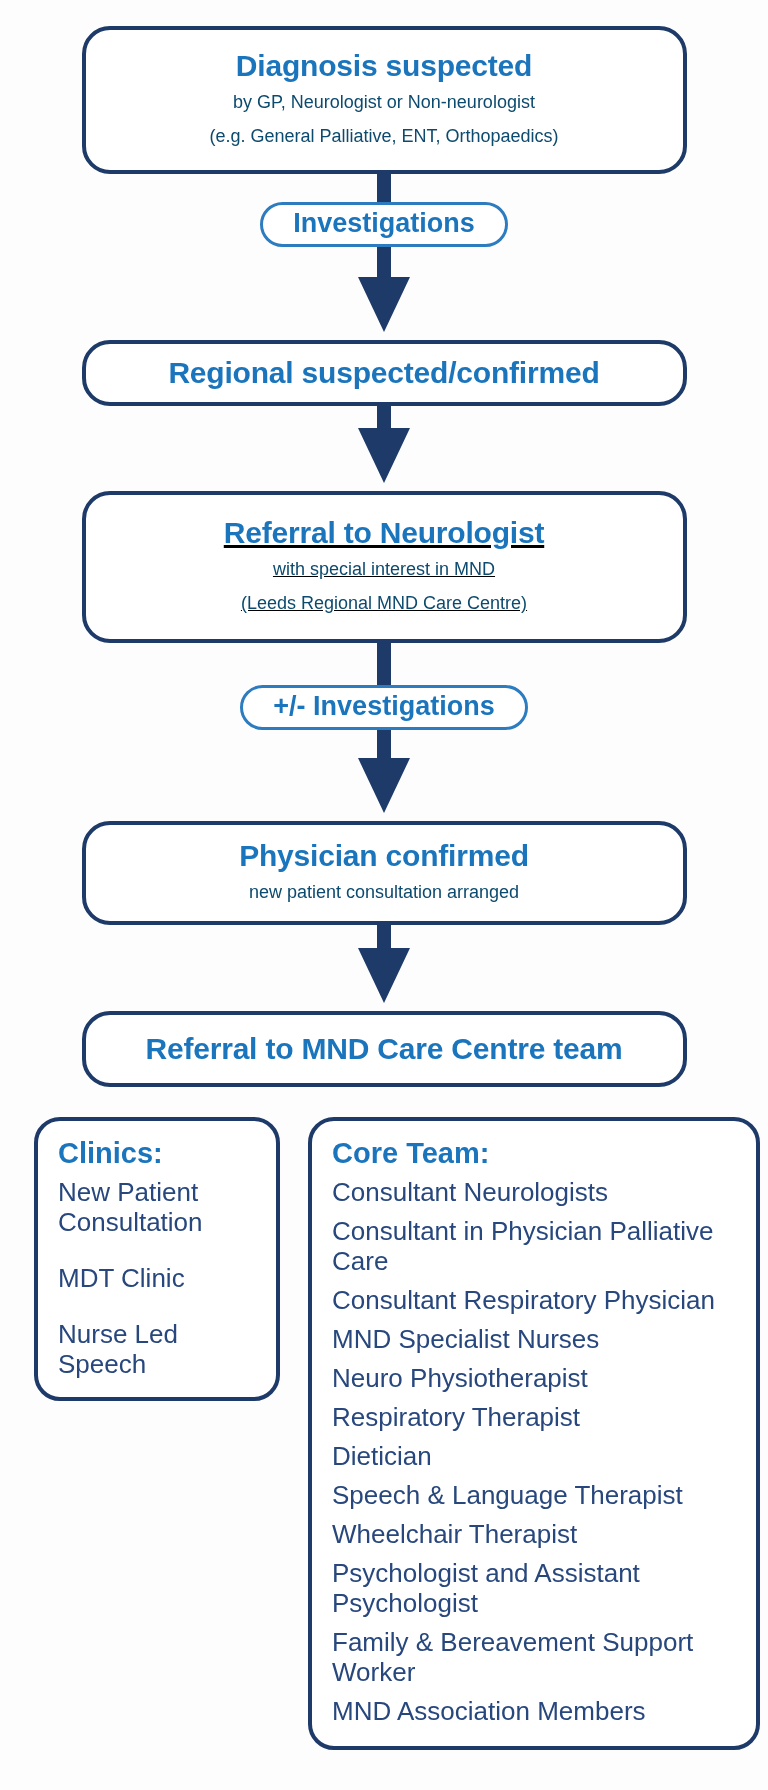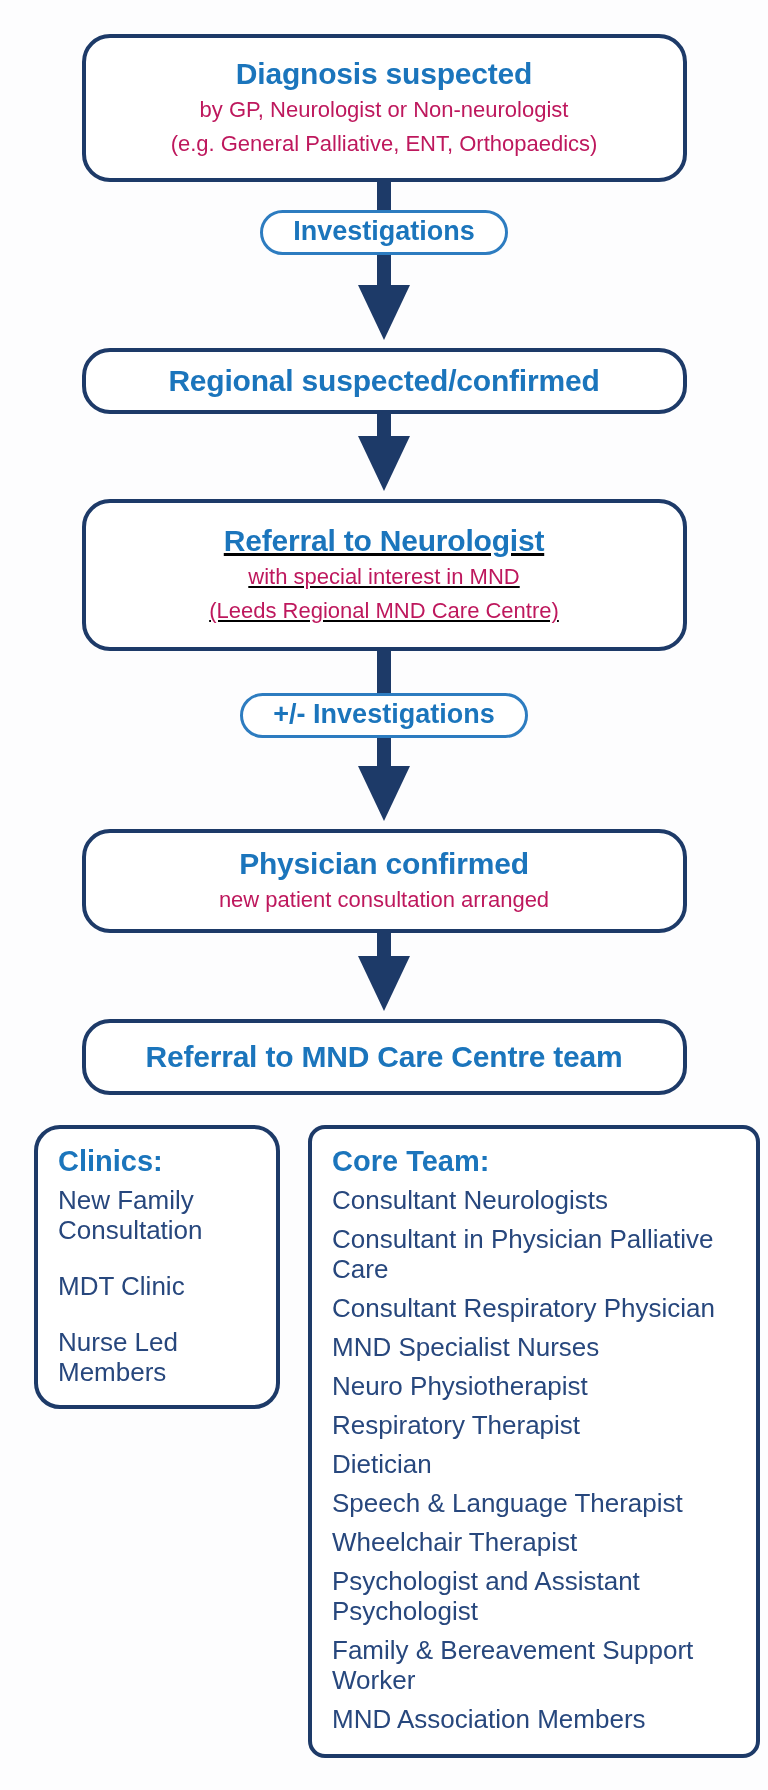--- a/index.html
+++ b/index.html
@@ -5,39 +5,39 @@
   html,body{margin:0;padding:0;background:#ffffff;}
   .canvas{
     position:relative;
     width:768px;height:1790px;
     background:#fdfdfe;
     font-family:"Liberation Sans", sans-serif;
     overflow:hidden;
   }
   .flow{
     display:flex;flex-direction:column;align-items:center;
-    padding-top:34px;width:768px;box-sizing:border-box;
+    padding-top:26px;width:768px;box-sizing:border-box;
   }
   
   .node{
     box-sizing:border-box;
     width:605px;
     border:4px solid #1d3a68;
     border-radius:28px;
     background:#ffffff;
     display:flex;flex-direction:column;justify-content:center;align-items:center;
     text-align:center;
     padding:10px 8px;
   }
   .node-title{
     color:#1b75bc;font-weight:bold;font-size:30px;line-height:38px;
     letter-spacing:-0.2px;
   }
   .node-sub{
-    color:#be185d;font-size:22px;line-height:34px;
+    color:#0c4a6e;font-size:18px;line-height:34px;
   }
   .h148{height:148px;} .h66{height:66px;} .h152{height:152px;text-decoration:underline;} .h104{height:104px;} .h76{height:76px;}
   
   .conn{display:flex;flex-direction:column;align-items:center;}
   .shaft{width:14px;background:#1d3a68;}
   .s22{height:22px;} .s23{height:23px;} .s28{height:28px;} .s30{height:30px;} .s42{height:42px;}
   .arrowhead{
     width:0;height:0;
     border-left:26px solid transparent;
     border-right:26px solid transparent;
@@ -60,21 +60,21 @@
     padding-left:34px;gap:28px;margin-top:30px;
   }
   .panel{
     box-sizing:border-box;
     border:4px solid #1d3a68;
     border-radius:26px;
     background:#ffffff;
     text-align:left;
   }
   .panel-clinics{width:246px;padding:14px 10px 18px 20px;}
-  .panel-core{width:452px;padding:14px 6px 20px 20px;border-radius:17px;}
+  .panel-core{width:452px;padding:14px 6px 20px 20px;}
   .panel-heading{
     color:#1b75bc;font-weight:bold;font-size:29px;line-height:36px;margin-bottom:6px;
   }
   .list{list-style:none;margin:0;padding:0;}
   .list li{color:#27477d;font-size:26px;line-height:30px;}
   .clinics-list li{margin-bottom:26px;}
   .clinics-list li:last-child{margin-bottom:0;}
   .core-list li{margin-bottom:9px;}
   .core-list li:last-child{margin-bottom:0;}
 </style>
@@ -131,23 +131,23 @@
 
     <div class="node h76">
       <div class="node-title">Referral to MND Care Centre team</div>
     </div>
 
     <div class="bottom-row">
 
       <div class="panel panel-clinics">
         <div class="panel-heading">Clinics:</div>
         <ul class="list clinics-list">
-          <li>New Family Consultation</li>
+          <li>New Patient Consultation</li>
           <li>MDT Clinic</li>
-          <li>Nurse Led Members</li>
+          <li>Nurse Led Speech</li>
         </ul>
       </div>
 
       <div class="panel panel-core">
         <div class="panel-heading">Core Team:</div>
         <ul class="list core-list">
           <li>Consultant Neurologists</li>
           <li>Consultant in Physician Palliative Care</li>
           <li>Consultant Respiratory Physician</li>
           <li>MND Specialist Nurses</li>

